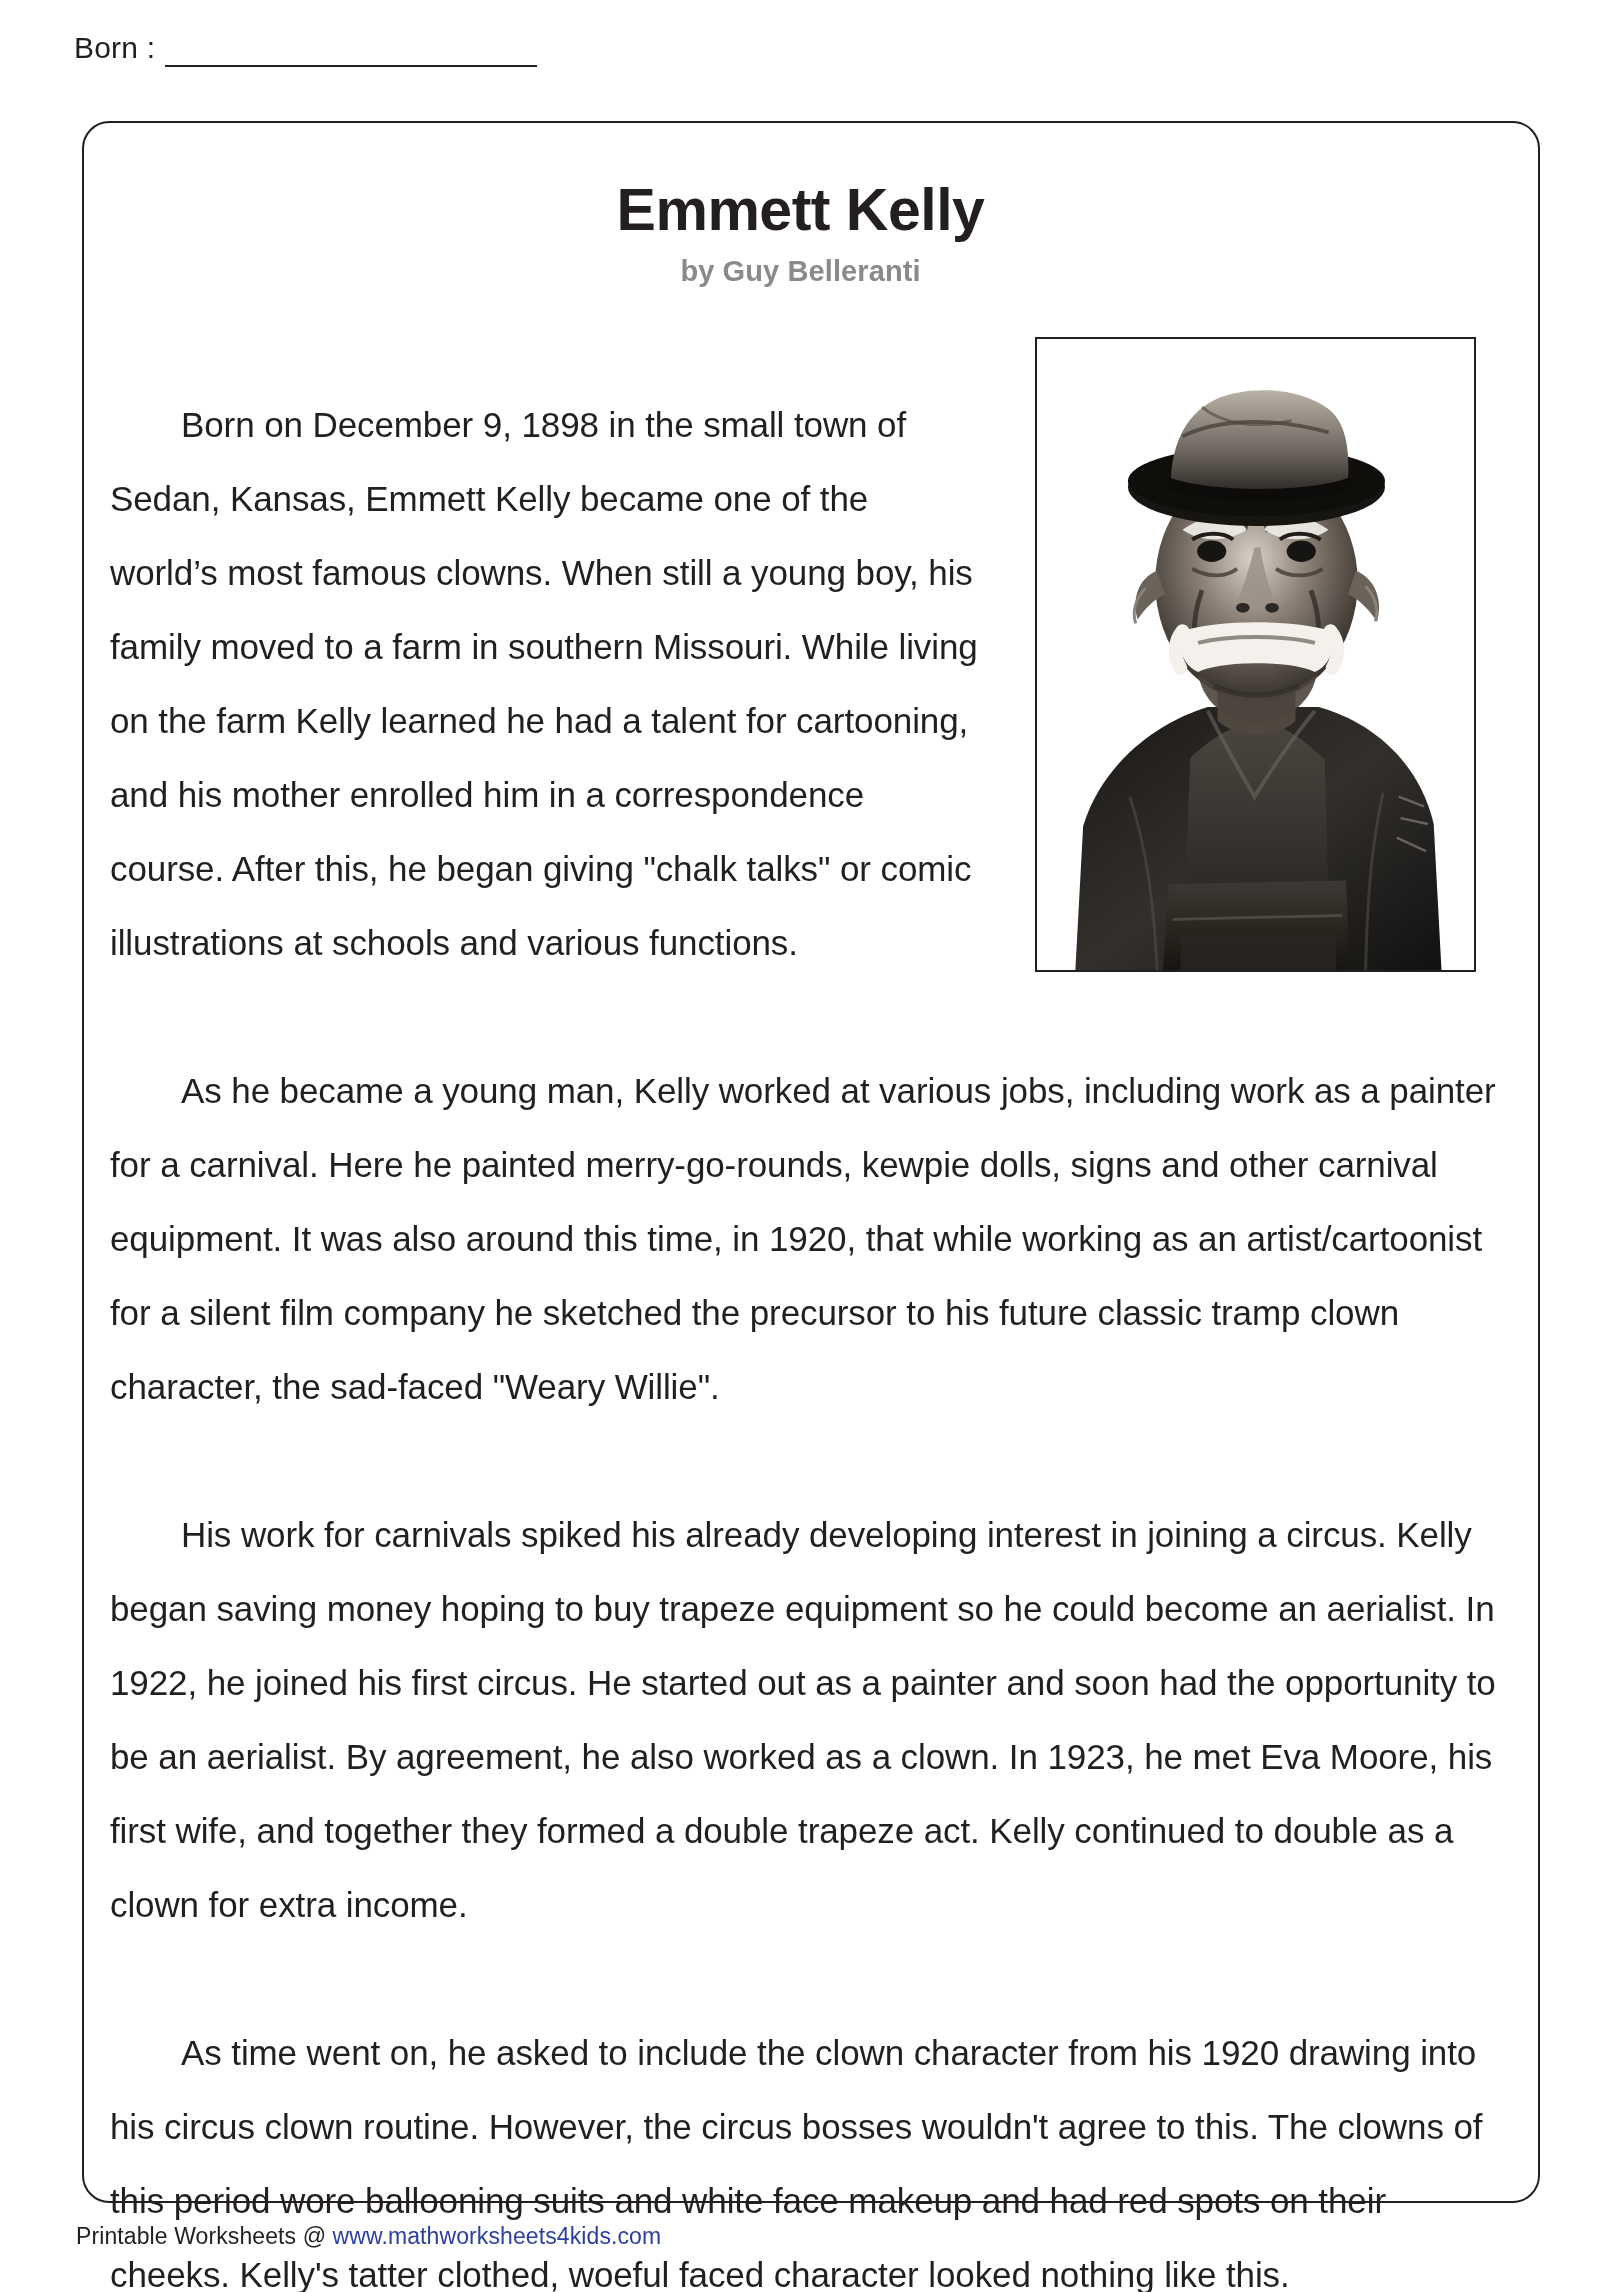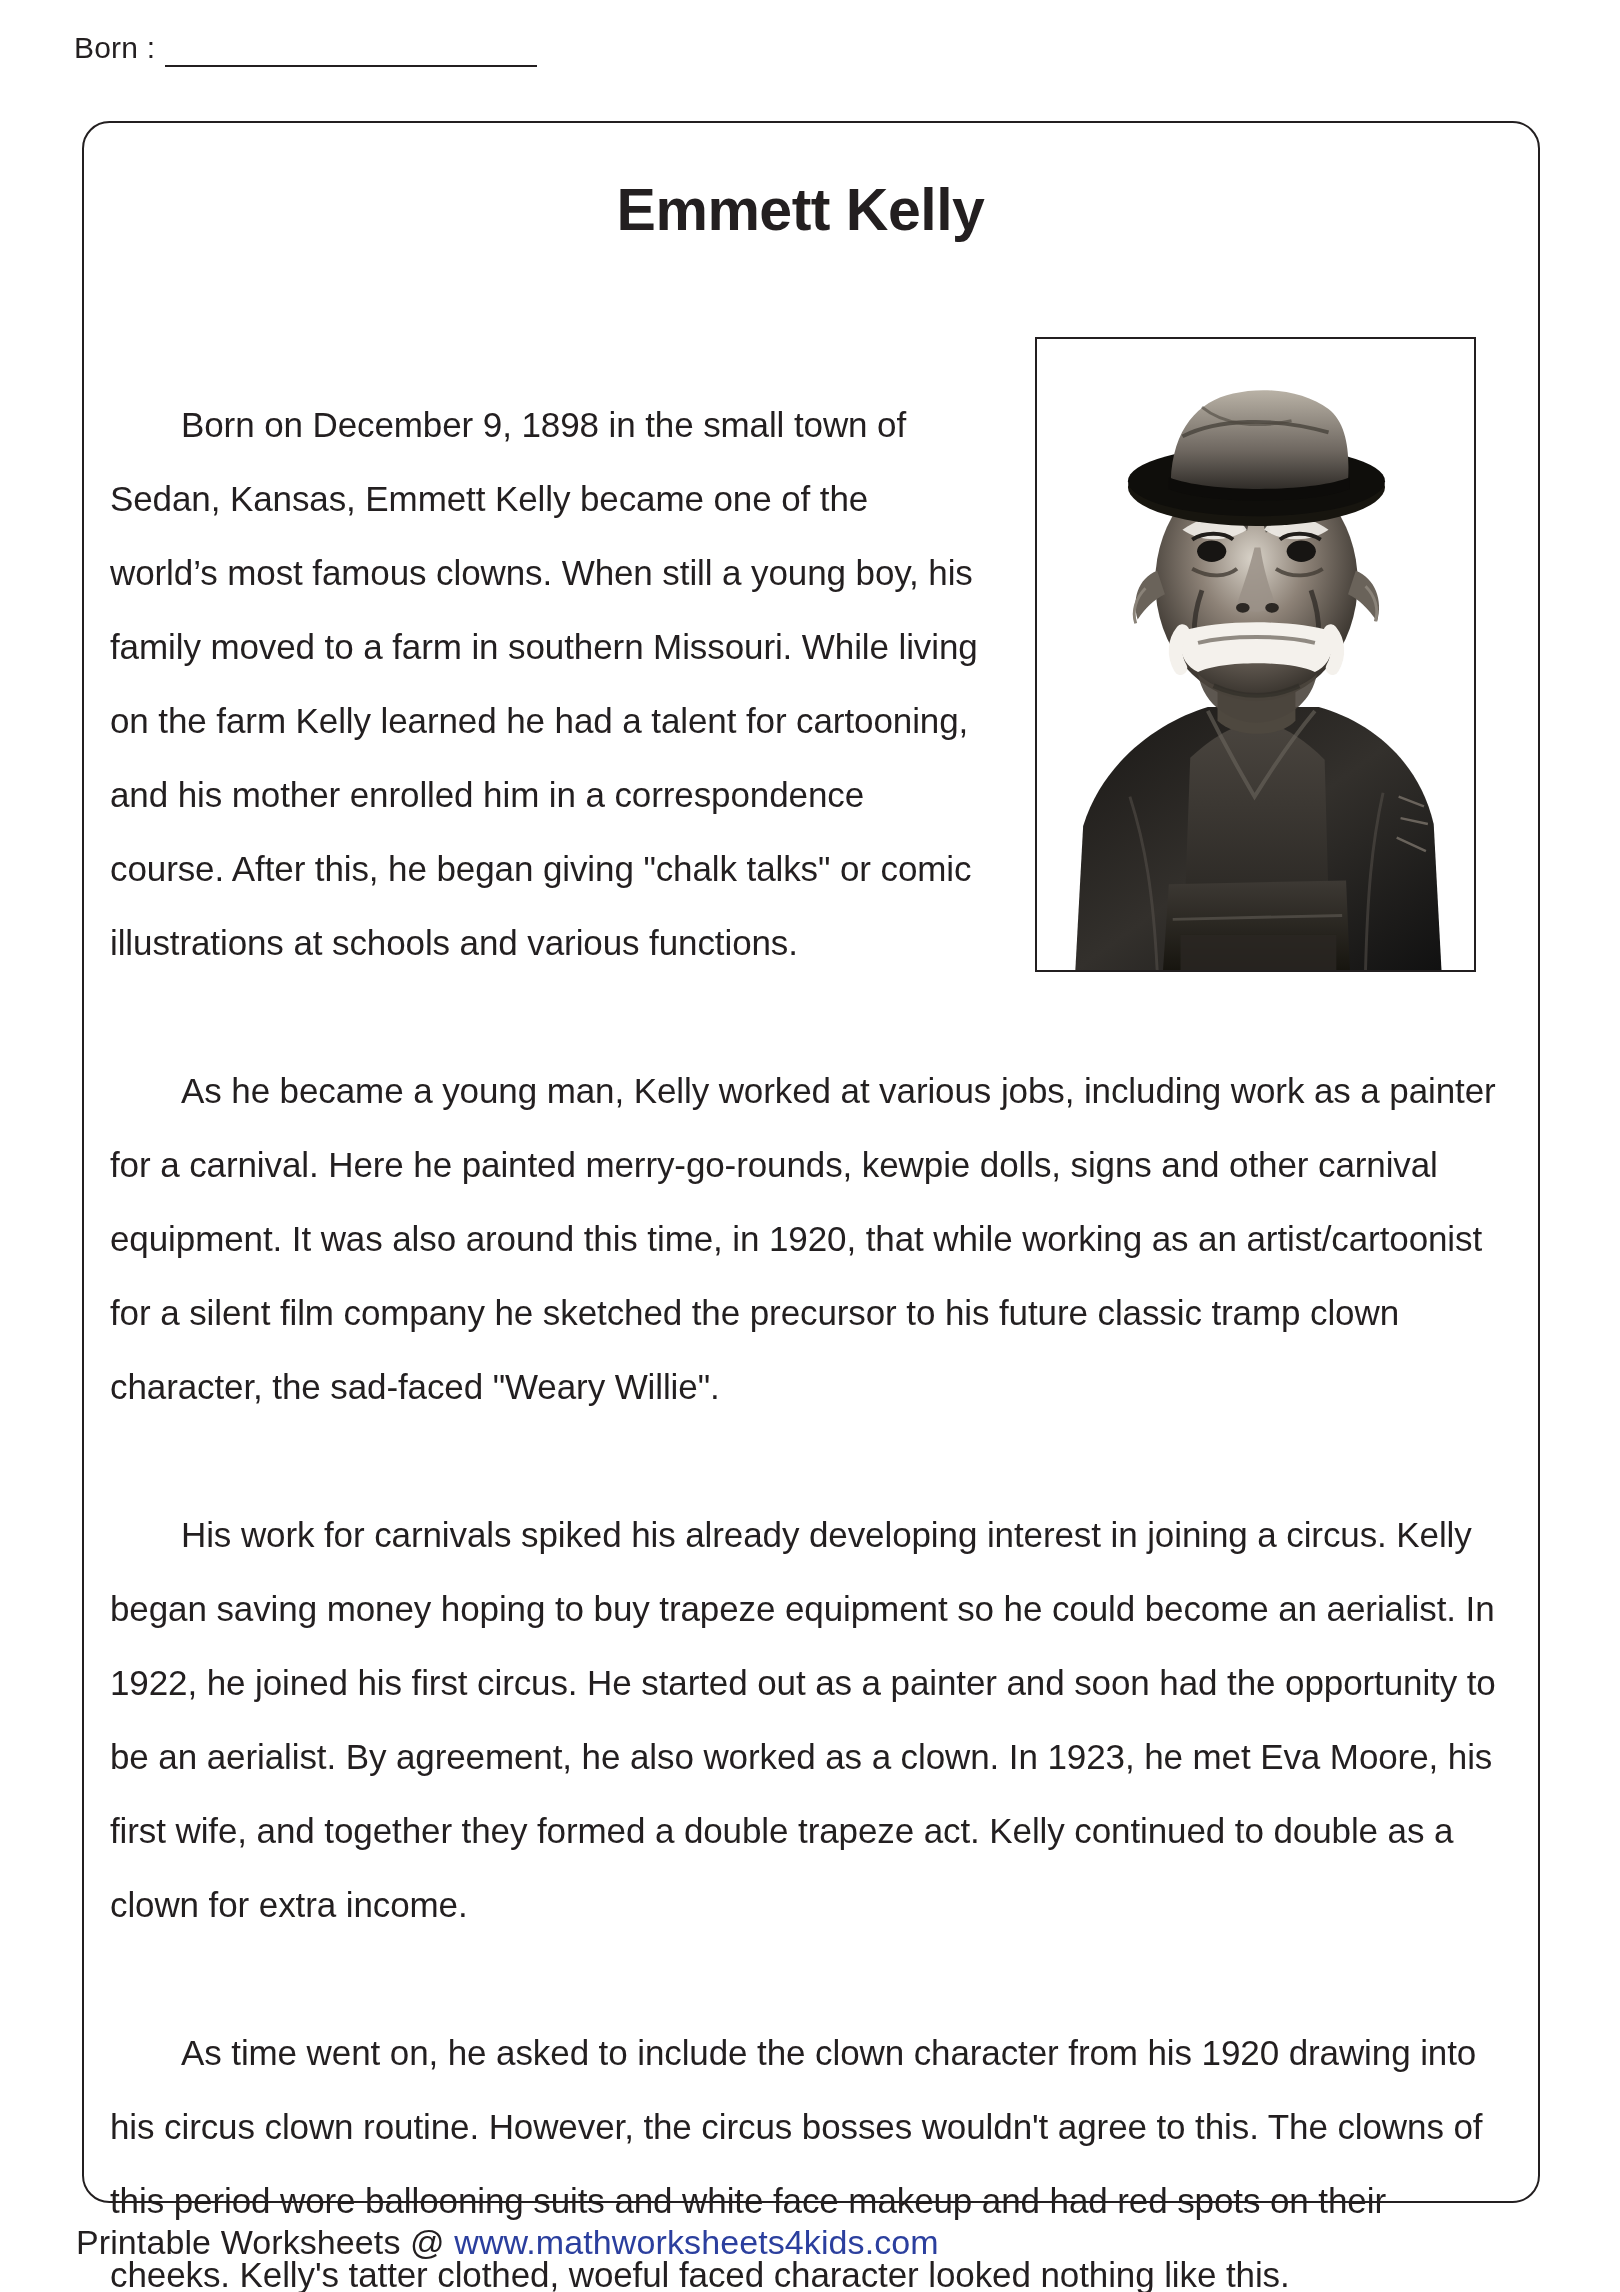--- a/index.html
+++ b/index.html
@@ -115,39 +115,40 @@
   .para-wrap-photo {
     width: 872px;
   }
   .para-gap { height: 74px; }
 
   
   .footer {
     position: absolute;
     left: 76px;
     top: 2223px;
-    font-size: 34px;
+    font-size: 23px;
     color: #231f20;
     letter-spacing: 0.1px;
   }
   .footer .url {
     color: #2b3f9e;
   }
 </style>
 </head>
 <body>
 
 <div class="name-row">
   <span class="name-label">Born :</span>
   <span class="name-blank"></span>
 </div>
 
 <div class="sheet">
   <div class="sheet-inner">
     <h1 class="title">Emmett Kelly</h1>
+    <div class="byline">by Guy Belleranti</div>
   </div>
 </div>
 
 <div class="photo-frame">
   <svg viewBox="0 0 450 648" preserveAspectRatio="xMidYMid slice">
     <defs>
       <radialGradient id="faceLight" cx="48%" cy="40%" r="58%">
         <stop offset="0%" stop-color="#d8d2c8"></stop>
         <stop offset="45%" stop-color="#8d8277"></stop>
         <stop offset="100%" stop-color="#3a352f"></stop>

